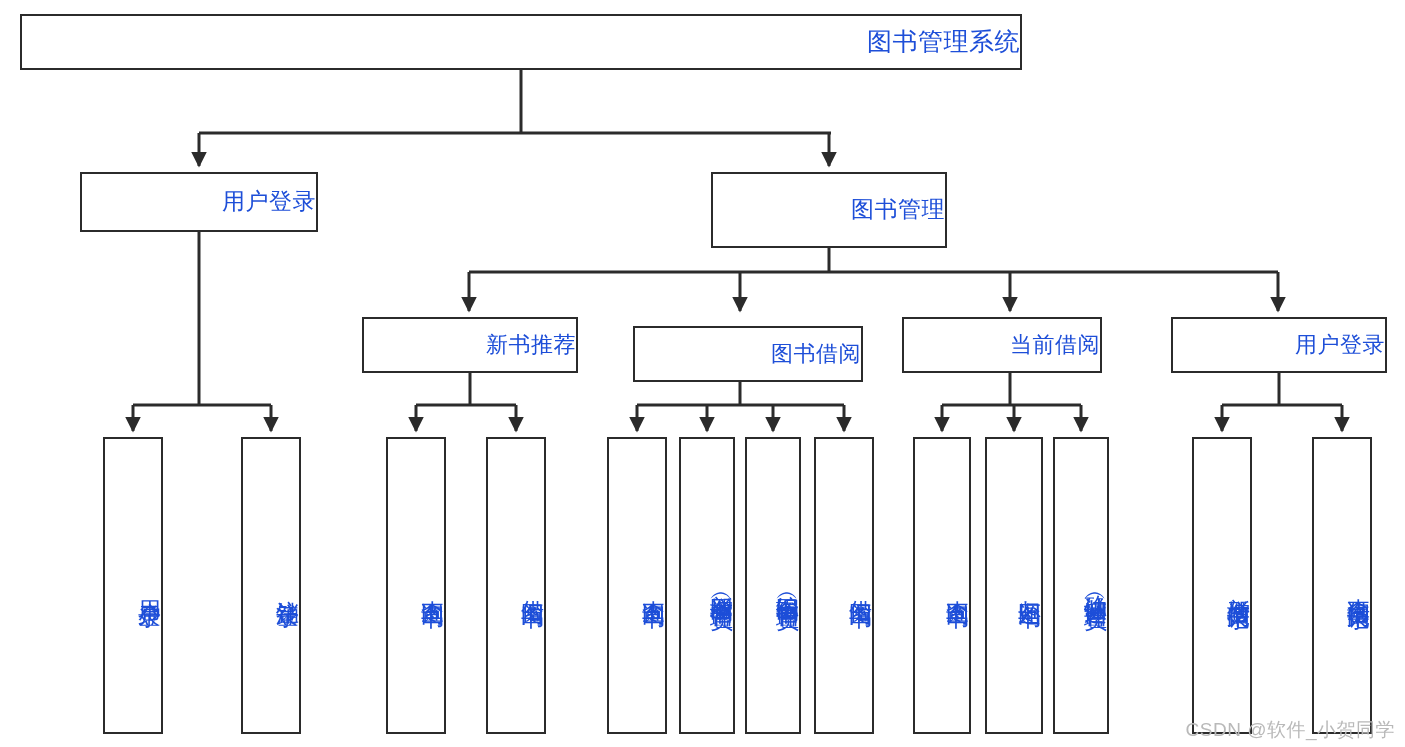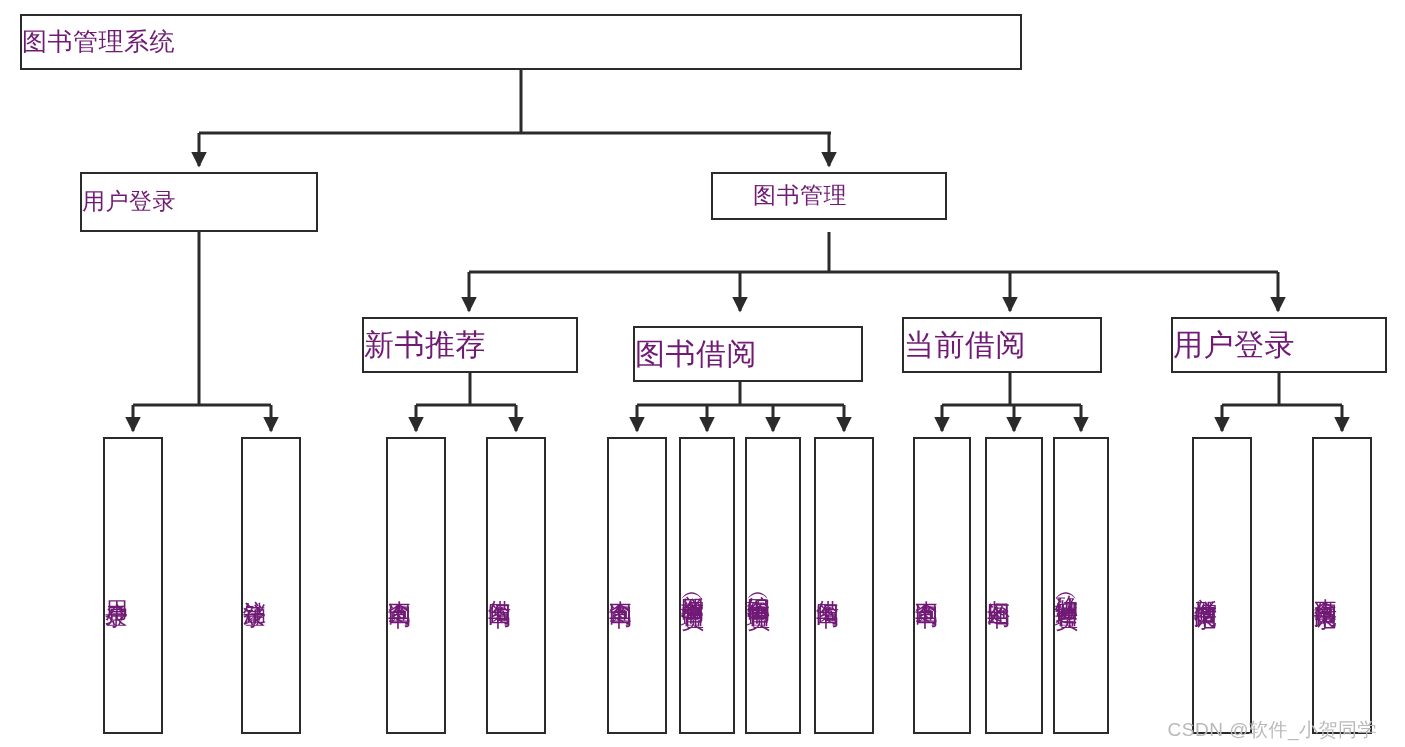--- a/index.html
+++ b/index.html
@@ -26,49 +26,49 @@
     height: 747px;
     pointer-events: none;
   }
   .node {
     position: absolute;
     box-sizing: border-box;
     border: 2.5px solid #2b2b2b;
     background: #ffffff;
     display: flex;
     align-items: center;
-    justify-content: flex-start;
-    color: #701a75;
+    justify-content: flex-end;
+    color: #1d4ed8;
   }
   .node.root {
     font-size: 25px;
   }
   .node.tier1 {
     font-size: 23px;
   }
   .node.tier2 {
-    font-size: 30px;
+    font-size: 22px;
   }
   .node.leaf {
     font-size: 23px;
   }
   .node .label {
     line-height: 1.18;
     letter-spacing: 0.5px;
     white-space: nowrap;
   }
   .node.leaf .label {
     writing-mode: vertical-rl;
     text-orientation: upright;
     letter-spacing: 2px;
     line-height: 1;
   }
   .watermark {
     position: absolute;
-    right: 28px;
+    right: 10px;
     bottom: 4px;
     font-size: 19px;
     color: #b9b9b9;
     white-space: nowrap;
     letter-spacing: 0.5px;
   }
 </style>
 </head>
 <body>
 
@@ -125,21 +125,21 @@
     </g>
   </svg>
 
   <div id="nodes-layer">
       <div class="node root" style="left: 20px; top: 14px; width: 1002px; height: 56px;">
         <span class="label">图书管理系统</span>
       </div>
       <div class="node tier1" style="left: 80px; top: 172px; width: 238px; height: 60px;">
         <span class="label">用户登录</span>
       </div>
-      <div class="node tier1" style="left: 711px; top: 172px; width: 236px; height: 48px; padding-left: 40px;">
+      <div class="node tier1" style="left: 711px; top: 172px; width: 236px; height: 76px; padding-left: 40px;">
         <span class="label">图书管理</span>
       </div>
       <div class="node tier2" style="left: 362px; top: 317px; width: 216px; height: 56px;">
         <span class="label">新书推荐</span>
       </div>
       <div class="node tier2" style="left: 633px; top: 326px; width: 230px; height: 56px;">
         <span class="label">图书借阅</span>
       </div>
       <div class="node tier2" style="left: 902px; top: 317px; width: 200px; height: 56px;">
         <span class="label">当前借阅</span>

